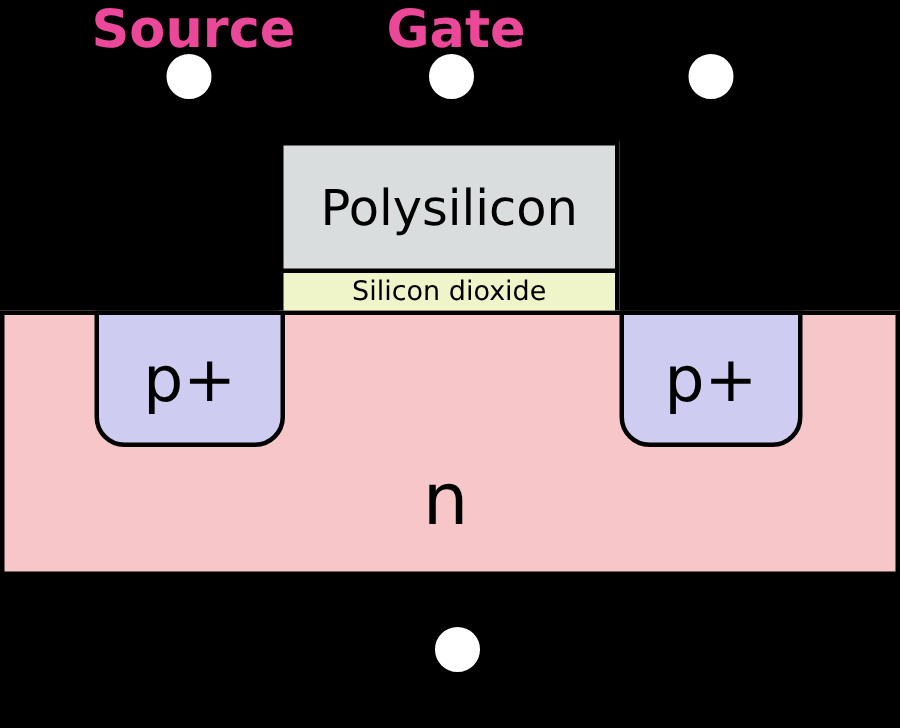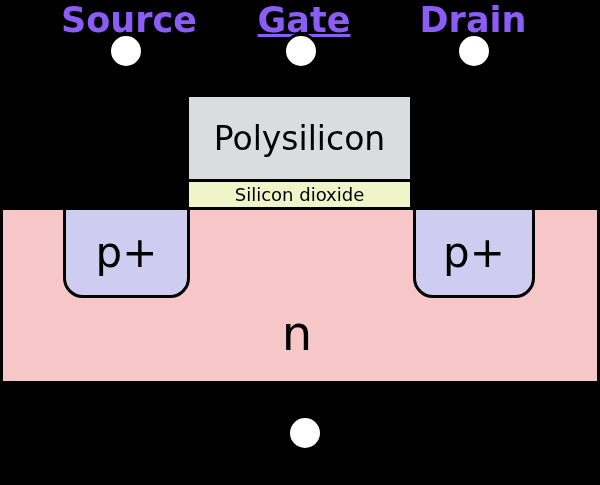--- a/index.html
+++ b/index.html
@@ -12,21 +12,21 @@
     width: 600px;
     height: 485px;
     background: #000000;
     overflow: hidden;
     font-family: "DejaVu Sans", "Liberation Sans", sans-serif;
   }
   
   .term-label {
     position: absolute;
     transform: translateX(-50%);
-    color: #8b5cf6;
+    color: #ec4899;
     font-weight: bold;
     font-size: 35px;
     line-height: 1;
     white-space: nowrap;
   }
   
   .contact {
     position: absolute;
     width: 30px;
     height: 30px;
@@ -94,22 +94,21 @@
     line-height: 1;
   }
   .lbl { line-height: 1; white-space: nowrap; }
 </style>
 </head>
 <body>
 
 <div class="stage">
 
   <div class="term-label" style="left:129px; top:3px;">Source</div>
-  <div class="term-label" style="left:304px; top:3px;text-decoration:underline;">Gate</div>
-  <div class="term-label" style="left:473px; top:3px;">Drain</div>
+  <div class="term-label" style="left:304px; top:3px;">Gate</div>
 
   <div class="gate-wire"></div>
 
   <div class="contact" style="left:108px; top:33px;"></div>
   <div class="contact" style="left:283px; top:33px;"></div>
   <div class="contact" style="left:456px; top:33px;"></div>
 
   <div class="region substrate" style="background: rgb(246, 198, 201);"></div>
   <div class="n-label lbl">n</div>
 

